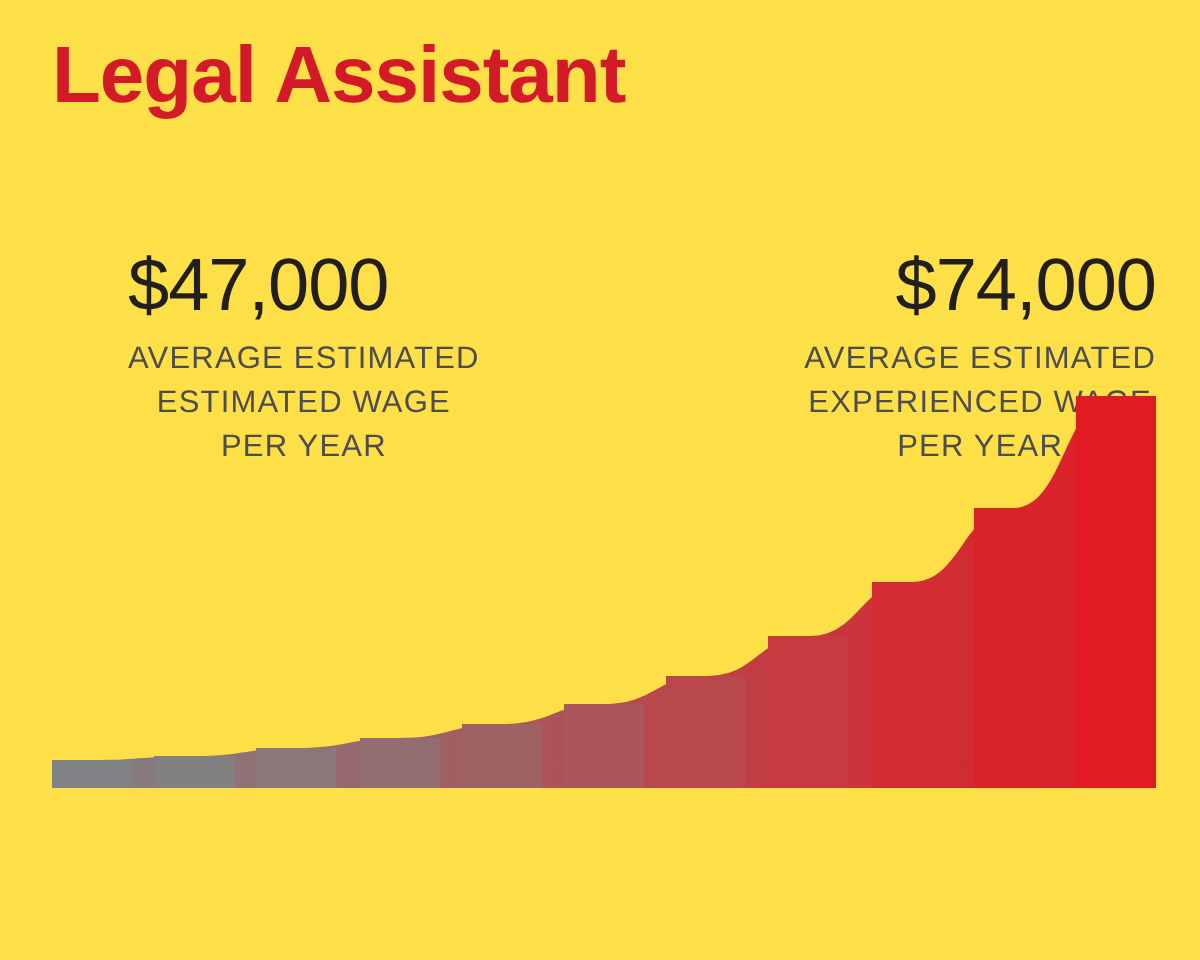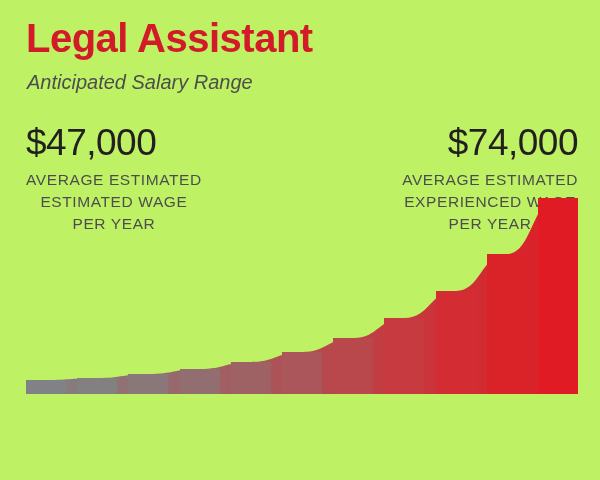--- a/index.html
+++ b/index.html
@@ -10,21 +10,21 @@
     width: 600px;
     height: 480px;
     background: #ffffff;
     font-family: "Liberation Sans", sans-serif;
     overflow: hidden;
   }
   .infographic {
     position: relative;
     width: 600px;
     height: 480px;
-    background: #bef264;
+    background: #fde047;
   }
 
   
   .title {
     position: absolute;
     left: 26px;
     top: 18px;
     font-size: 40px;
     font-weight: bold;
     letter-spacing: -0.5px;
@@ -40,20 +40,21 @@
     font-style: italic;
     color: #4d4d4f;
     line-height: 1;
     white-space: nowrap;
   }
 
   
   .stat {
     position: absolute;
     top: 124px;
+    margin-left: 38px;
   }
   .stat.left {
     left: 26px;
     text-align: left;
   }
   .stat.right {
     right: 22px;
     text-align: right;
   }
   .stat-value {
@@ -124,21 +125,20 @@
     line-height: 1.5;
   }
   .footnote div { white-space: nowrap; }
 </style>
 </head>
 <body>
 
 <div class="infographic">
 
   <div class="title">Legal Assistant</div>
-  <div class="subtitle">Anticipated Salary Range</div>
 
   <div class="stat left">
     <div class="stat-value">$47,000</div>
     <div class="stat-lines">
       <div class="stat-line">AVERAGE ESTIMATED</div>
       <div class="stat-line">ESTIMATED WAGE</div>
       <div class="stat-line">PER YEAR</div>
     </div>
   </div>
 

